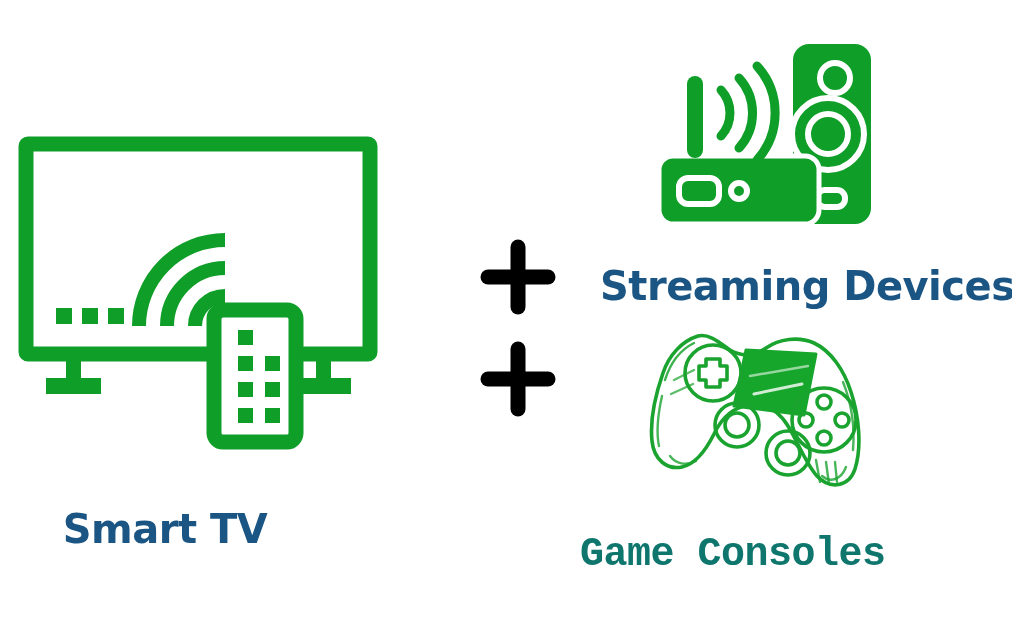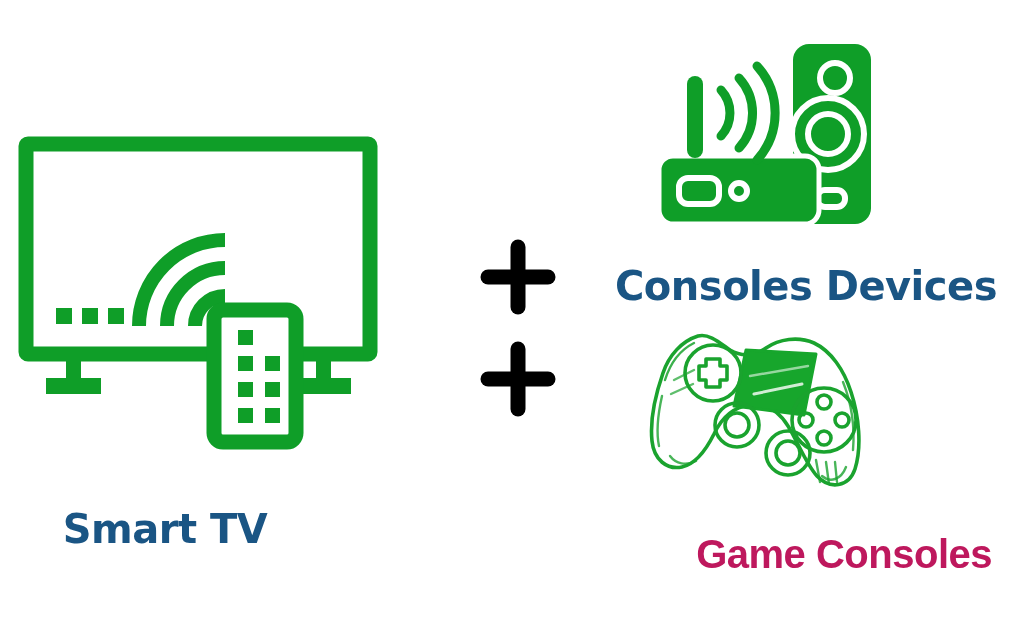--- a/index.html
+++ b/index.html
@@ -100,26 +100,26 @@
     left: 58px;
     top: 0px;
     width: 240px;
     height: 200px;
   }
   #console-label {
     position: absolute;
     left: 0px;
     top: 222px;
     width: 412px;
-    text-align: right;
-    font-family: Liberation Sans, sans-serif;
+    text-align: left;
+    font-family: Liberation Mono, monospace;
     font-size: 40px;
     font-weight: bold;
     letter-spacing: -0.5px;
-    color: #be185d;
+    color: #0f766e;
     white-space: nowrap;
   }
 
   svg { display: block; overflow: visible; }
 </style>
 </head>
 <body>
 
 <div id="stage">
 
@@ -206,21 +206,21 @@
         <rect x="42" y="46" width="16" height="82" rx="8" ry="8" fill="#0f9e28"></rect>
 
         <g fill="none" stroke="#0f9e28" stroke-width="9" stroke-linecap="round">
           <path d="M 76,60 A 34,34 0 0 1 76,106"></path>
           <path d="M 94,48 A 52,52 0 0 1 94,118"></path>
           <path d="M 112,36 A 70,70 0 0 1 112,130"></path>
         </g>
       </svg>
     </div>
 
-    <div id="streaming-label">Consoles Devices</div>
+    <div id="streaming-label">Streaming Devices</div>
   </div>
 
   <div id="console-block">
 
     <div id="console-icon">
       <svg viewBox="0 0 240 200" width="240" height="200" aria-hidden="true">
         <g fill="none" stroke="#1aa32e" stroke-width="3.6" stroke-linecap="round" stroke-linejoin="round">
 
           <path d="M 60,26 C 44,31 31,45 25,63 C 17,86 12,112 14,131
                    C 16,150 29,160 44,157 C 58,154 68,140 76,124

